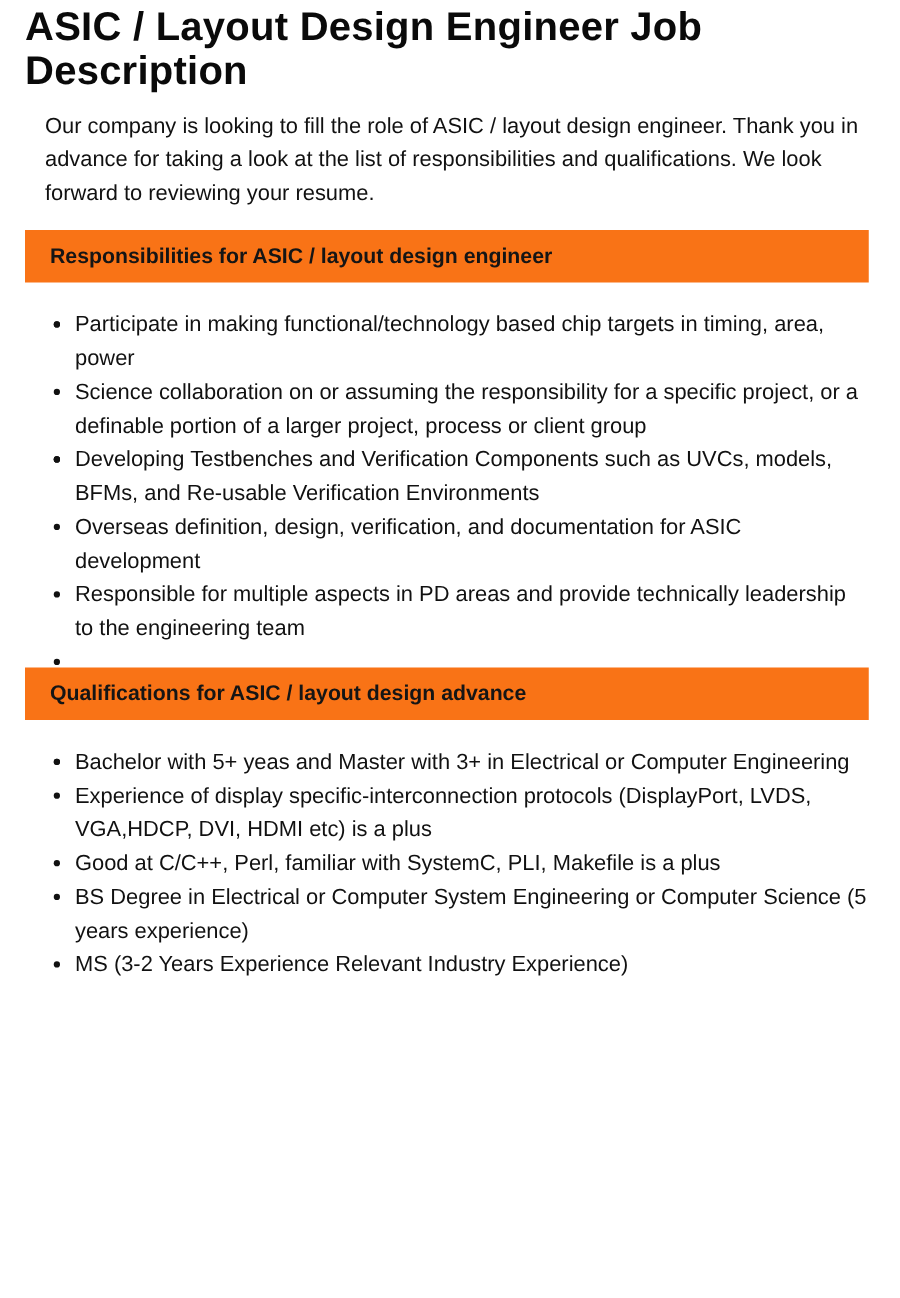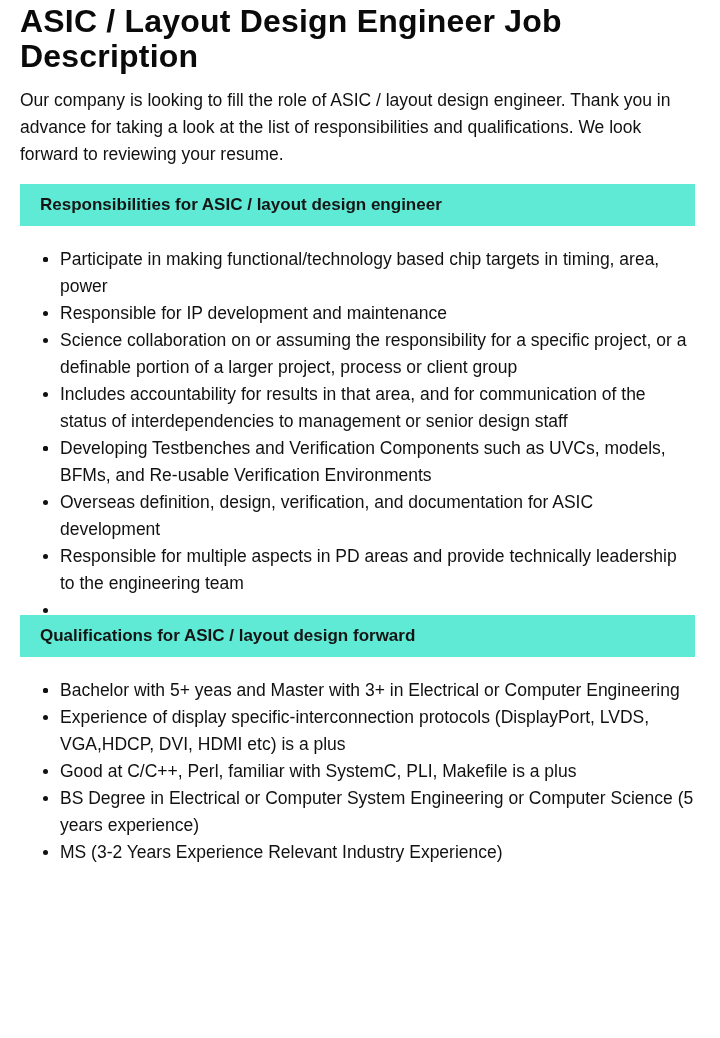--- a/index.html
+++ b/index.html
@@ -21,28 +21,28 @@
       margin: 0;
       padding-top: 4px;
       text-align: left;
       font-size: 32px;
       line-height: 35px;
       font-weight: bold;
       color: #0a0a0a;
       letter-spacing: 0.2px;
     }
     .intro {
-      margin: 13px 0 0 0;
+      margin: 13px 0 0 16px;
       font-size: 17.5px;
       line-height: 27px;
       color: #111111;
     }
     .section-header {
       margin-top: 16px;
-      background: #5eead4;
+      background: #f97316;
       height: 42px;
       display: flex;
       align-items: center;
       padding-left: 20px;
       font-size: 17px;
       font-weight: bold;
       color: #151515;
     }
     .section-header.second {
       margin-top: 18px;
@@ -72,31 +72,30 @@
 <body>
 
 <div class="page">
   <h1 class="title">ASIC / Layout Design Engineer Job Description</h1>
   <p class="intro">Our company is looking to fill the role of ASIC / layout design engineer. Thank you in advance for taking a look at the list of responsibilities and qualifications. We look forward to reviewing your resume.</p>
 
   <div class="section-header">Responsibilities for ASIC / layout design engineer</div>
   <ul class="items">
     <li><span class="bullet"></span></li>
     <li><span class="bullet"></span><span>Participate in making functional/technology based chip targets in timing, area, power</span></li>
-    <li><span class="bullet"></span><span>Responsible for IP development and maintenance</span></li>
     <li><span class="bullet"></span><span>Science collaboration on or assuming the responsibility for a specific project, or a definable portion of a larger project, process or client group</span></li>
-    <li><span class="bullet"></span><span>Includes accountability for results in that area, and for communication of the status of interdependencies to management or senior design staff</span></li>
+    <li><span class="bullet"></span></li>
     <li><span class="bullet"></span></li>
     <li><span class="bullet"></span><span>Developing Testbenches and Verification Components such as UVCs, models, BFMs, and Re-usable Verification Environments</span></li>
     <li><span class="bullet"></span><span>Overseas definition, design, verification, and documentation for ASIC development</span></li>
     <li><span class="bullet"></span><span>Responsible for multiple aspects in PD areas and provide technically leadership to the engineering team</span></li>
     <li><span class="bullet"></span></li>
   </ul>
 
-  <div class="section-header second">Qualifications for ASIC / layout design forward</div>
+  <div class="section-header second">Qualifications for ASIC / layout design advance</div>
   <ul class="items">
     <li><span class="bullet"></span></li>
     <li><span class="bullet"></span><span>Bachelor with 5+ yeas and Master with 3+ in Electrical or Computer Engineering</span></li>
     <li><span class="bullet"></span><span>Experience of display specific-interconnection protocols (DisplayPort, LVDS, VGA,HDCP, DVI, HDMI etc) is a plus</span></li>
     <li><span class="bullet"></span><span>Good at C/C++, Perl, familiar with SystemC, PLI, Makefile is a plus</span></li>
     <li><span class="bullet"></span><span>BS Degree in Electrical or Computer System Engineering or Computer Science (5 years experience)</span></li>
     <li><span class="bullet"></span><span>MS (3-2 Years Experience Relevant Industry Experience)</span></li>
   </ul>
 </div>
 

